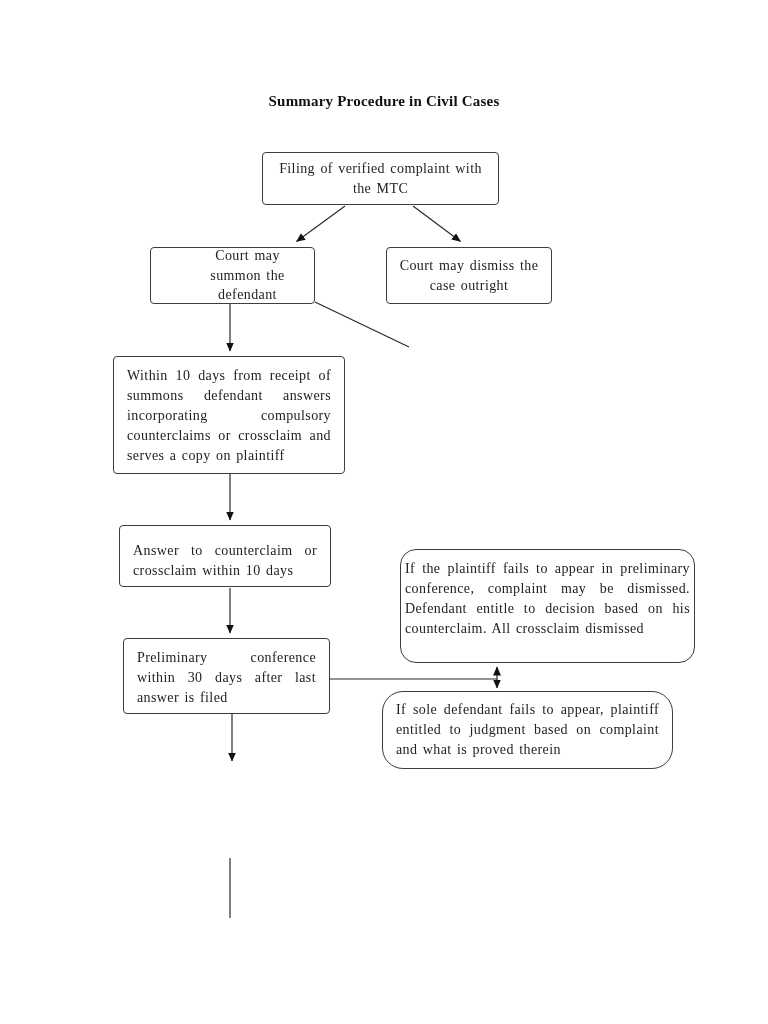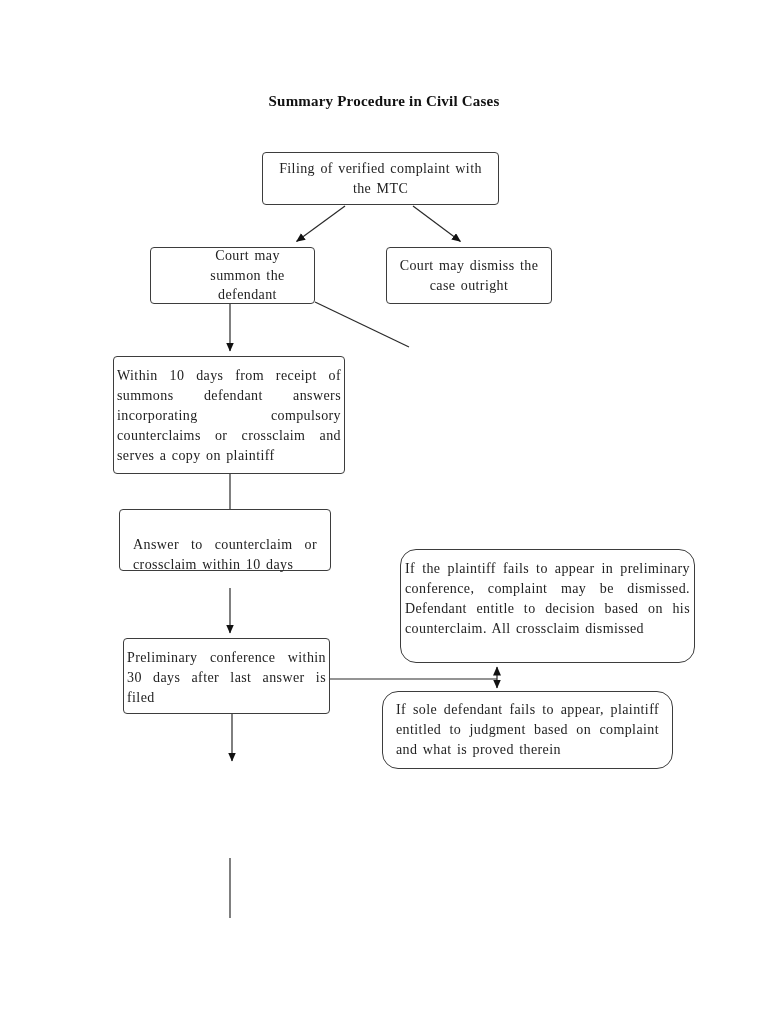--- a/index.html
+++ b/index.html
@@ -41,21 +41,21 @@
   }
   .node.center {
     display: flex;
     align-items: center;
     justify-content: center;
     text-align: center;
     padding: 4px 10px;
   }
   .node.just {
     text-align: justify;
-    padding: 9px 3px;
+    padding: 9px 13px;
   }
   .node.bigr { border-radius: 16px; }
 </style>
 </head>
 <body>
 
 <div class="page">
 
   <div class="title">Summary Procedure in Civil Cases</div>
 
@@ -82,22 +82,22 @@
 
   <div class="node center" style="left:262px; top:152px; width:237px; height:53px;">Filing of verified complaint with the MTC</div>
 
   <div class="node center" style="left:150px; top:247px; width:165px; height:57px;padding-left:40px;">Court may summon the defendant</div>
 
   <div class="node center" style="left:386px; top:247px; width:166px; height:57px;">Court may dismiss the case outright</div>
 
   <div class="node just" style="left:113px; top:356px; width:232px; height:118px;">Within 10 days from receipt of summons defendant answers incorporating compulsory counterclaims or crossclaim and serves a copy on plaintiff</div>
 
 
-  <div class="node just" style="left:119px; top:509px; width:212px; height:62px; padding:25px 13px;">Answer to counterclaim or crossclaim within 10 days</div>
+  <div class="node just" style="left:119px; top:525px; width:212px; height:62px; padding:15px 13px;">Answer to counterclaim or crossclaim within 10 days</div>
 
   <div class="node just" style="left:123px; top:638px; width:207px; height:76px;">Preliminary conference within 30 days after last answer is filed</div>
 
   <div class="node just bigr" style="left:400px; top:549px; width:295px; height:114px; padding:9px 4px;">If the plaintiff fails to appear in preliminary conference, complaint may be dismissed. Defendant entitle to decision based on his counterclaim. All crossclaim dismissed</div>
 
-  <div class="node just bigr" style="left:382px; top:691px; width:291px; height:78px; padding:8px 13px;">If sole defendant fails to appear, plaintiff entitled to judgment based on complaint and what is proved therein</div>
+  <div class="node just bigr" style="left:382px; top:691px; width:291px; height:78px; padding:8px 13px;border-radius:21px;">If sole defendant fails to appear, plaintiff entitled to judgment based on complaint and what is proved therein</div>
 
 
 </div>
 
 </body></html>

